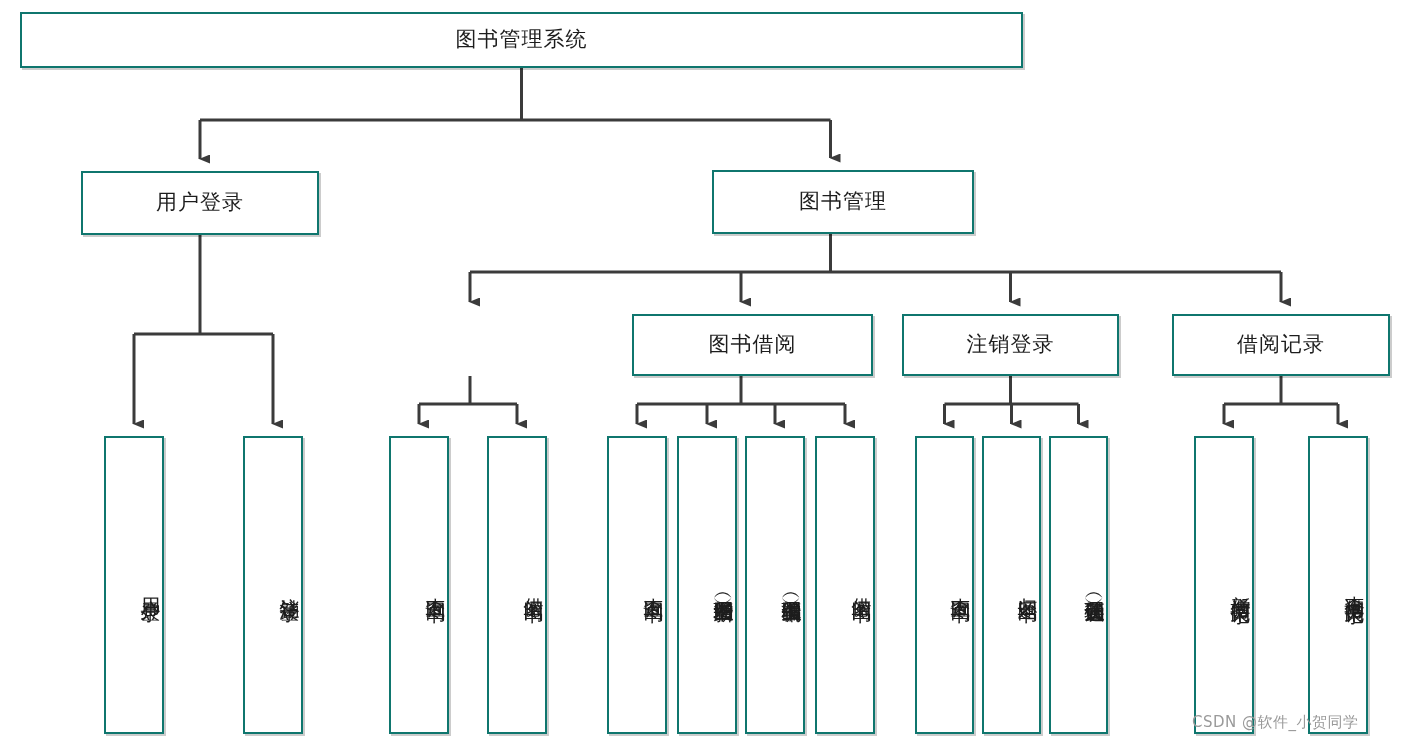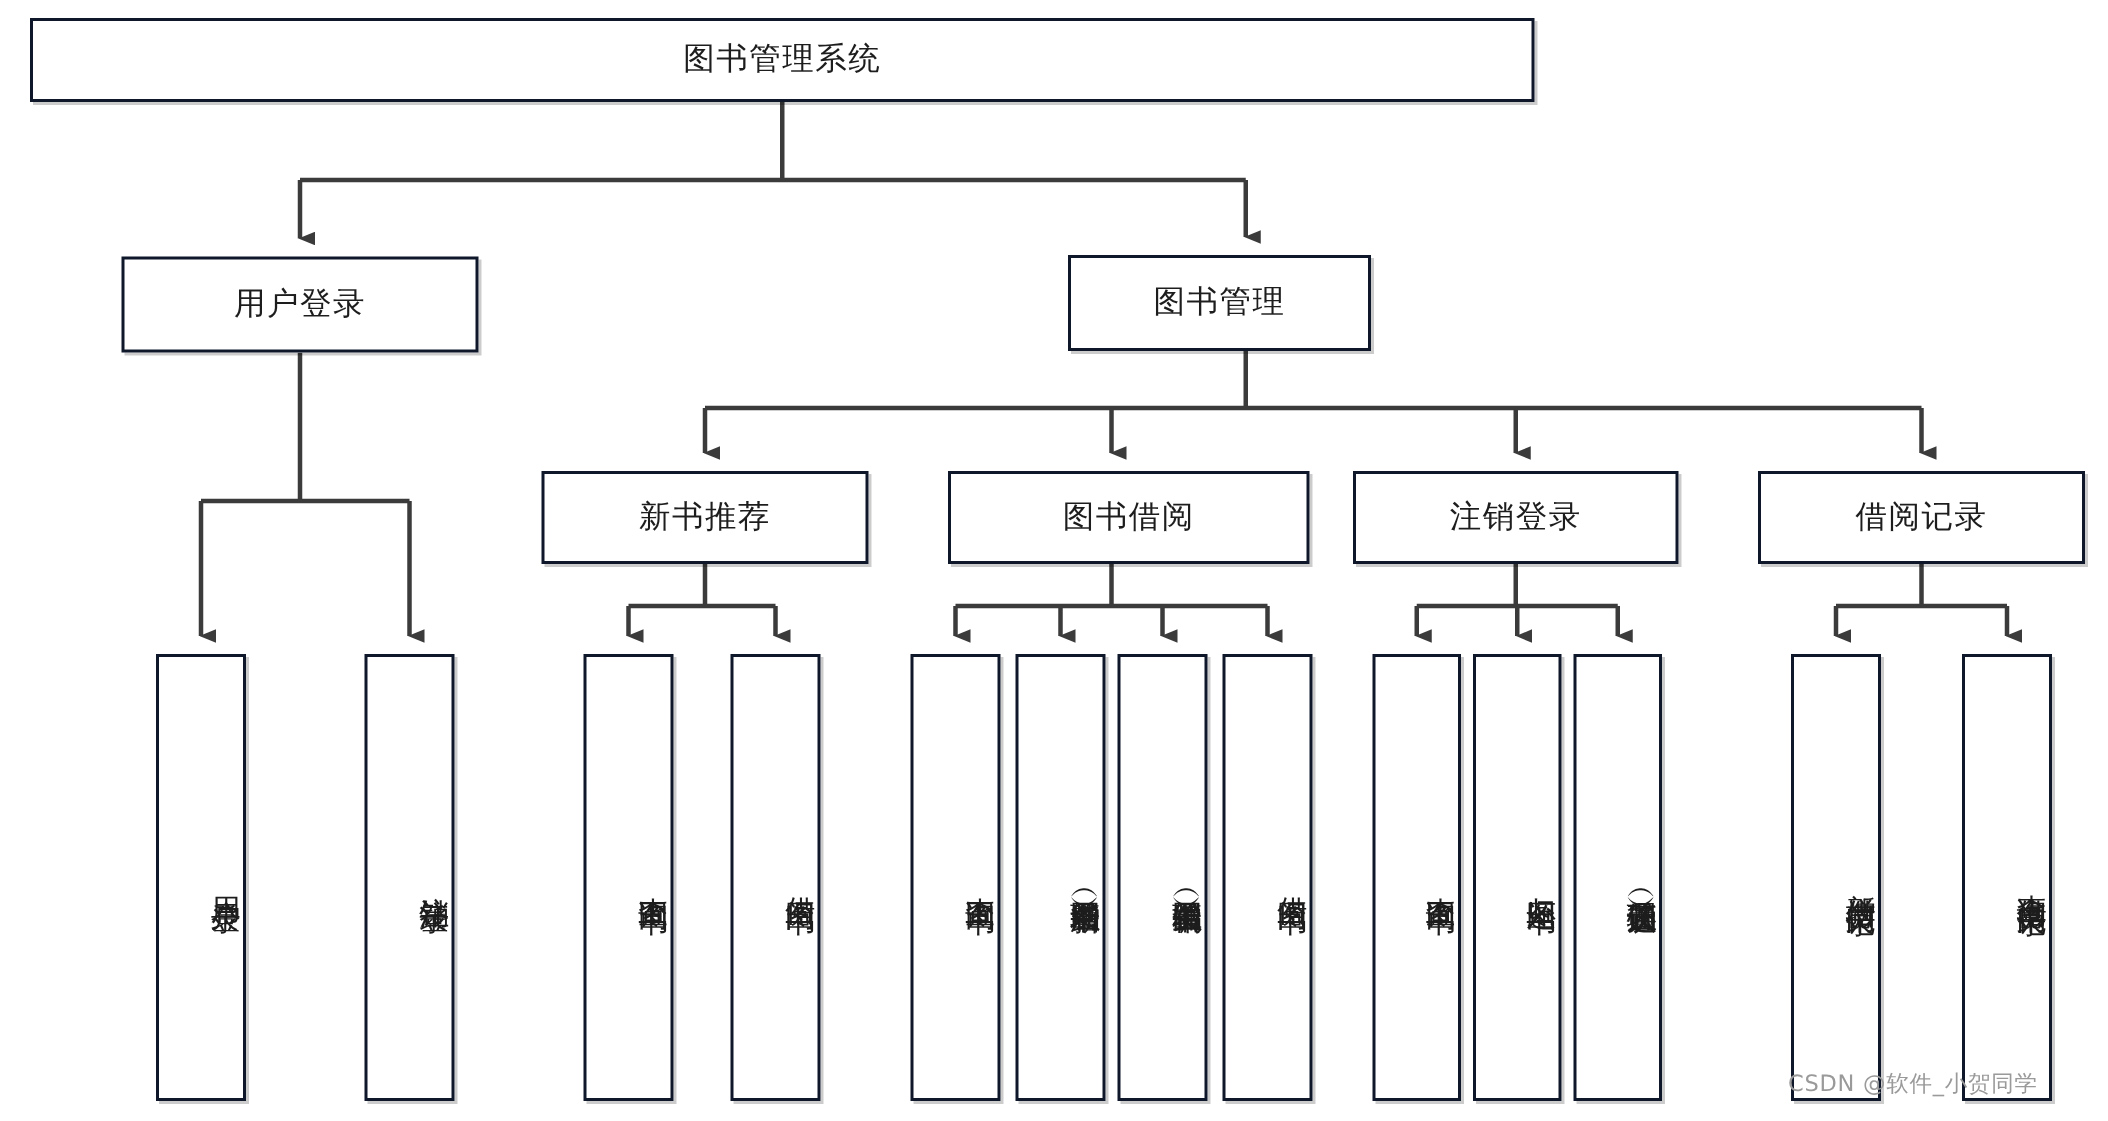--- a/index.html
+++ b/index.html
@@ -20,21 +20,21 @@
   #edges {
     position: absolute;
     left: 0;
     top: 0;
     width: 1405px;
     height: 747px;
   }
   .node {
     position: absolute;
     box-sizing: border-box;
-    border: 2px solid #0f172a;
+    border: 2px solid #0f766e;
     background: #ffffff;
     box-shadow: 2px 2px 0 rgba(0,0,0,0.20);
     display: flex;
     align-items: center;
     justify-content: center;
     color: #1d1d1d;
   }
   .node.horiz {
     font-size: 21px;
     line-height: 1.2;
@@ -115,27 +115,24 @@
       </g>
   </svg>
 
   <div class="node horiz" id="node-root" style="left: 20px; top: 12px; width: 1003px; height: 56px;">
     <span class="node-label">图书管理系统</span>
   </div>
 
   <div class="node horiz" id="node-l2-0" style="left: 81px; top: 171px; width: 238px; height: 64px;">
     <span class="node-label">用户登录</span>
   </div>
-  <div class="node horiz" id="node-l2-1" style="left: 712px; top: 170px; width: 202px; height: 64px;">
+  <div class="node horiz" id="node-l2-1" style="left: 712px; top: 170px; width: 262px; height: 64px;">
     <span class="node-label">图书管理</span>
   </div>
 
-  <div class="node horiz" id="node-l3-0" style="left: 361px; top: 314px; width: 218px; height: 62px;">
-    <span class="node-label">新书推荐</span>
-  </div>
   <div class="node horiz" id="node-l3-1" style="left: 632px; top: 314px; width: 241px; height: 62px;">
     <span class="node-label">图书借阅</span>
   </div>
   <div class="node horiz" id="node-l3-2" style="left: 902px; top: 314px; width: 217px; height: 62px;">
     <span class="node-label">注销登录</span>
   </div>
   <div class="node horiz" id="node-l3-3" style="left: 1172px; top: 314px; width: 218px; height: 62px;">
     <span class="node-label">借阅记录</span>
   </div>
 

